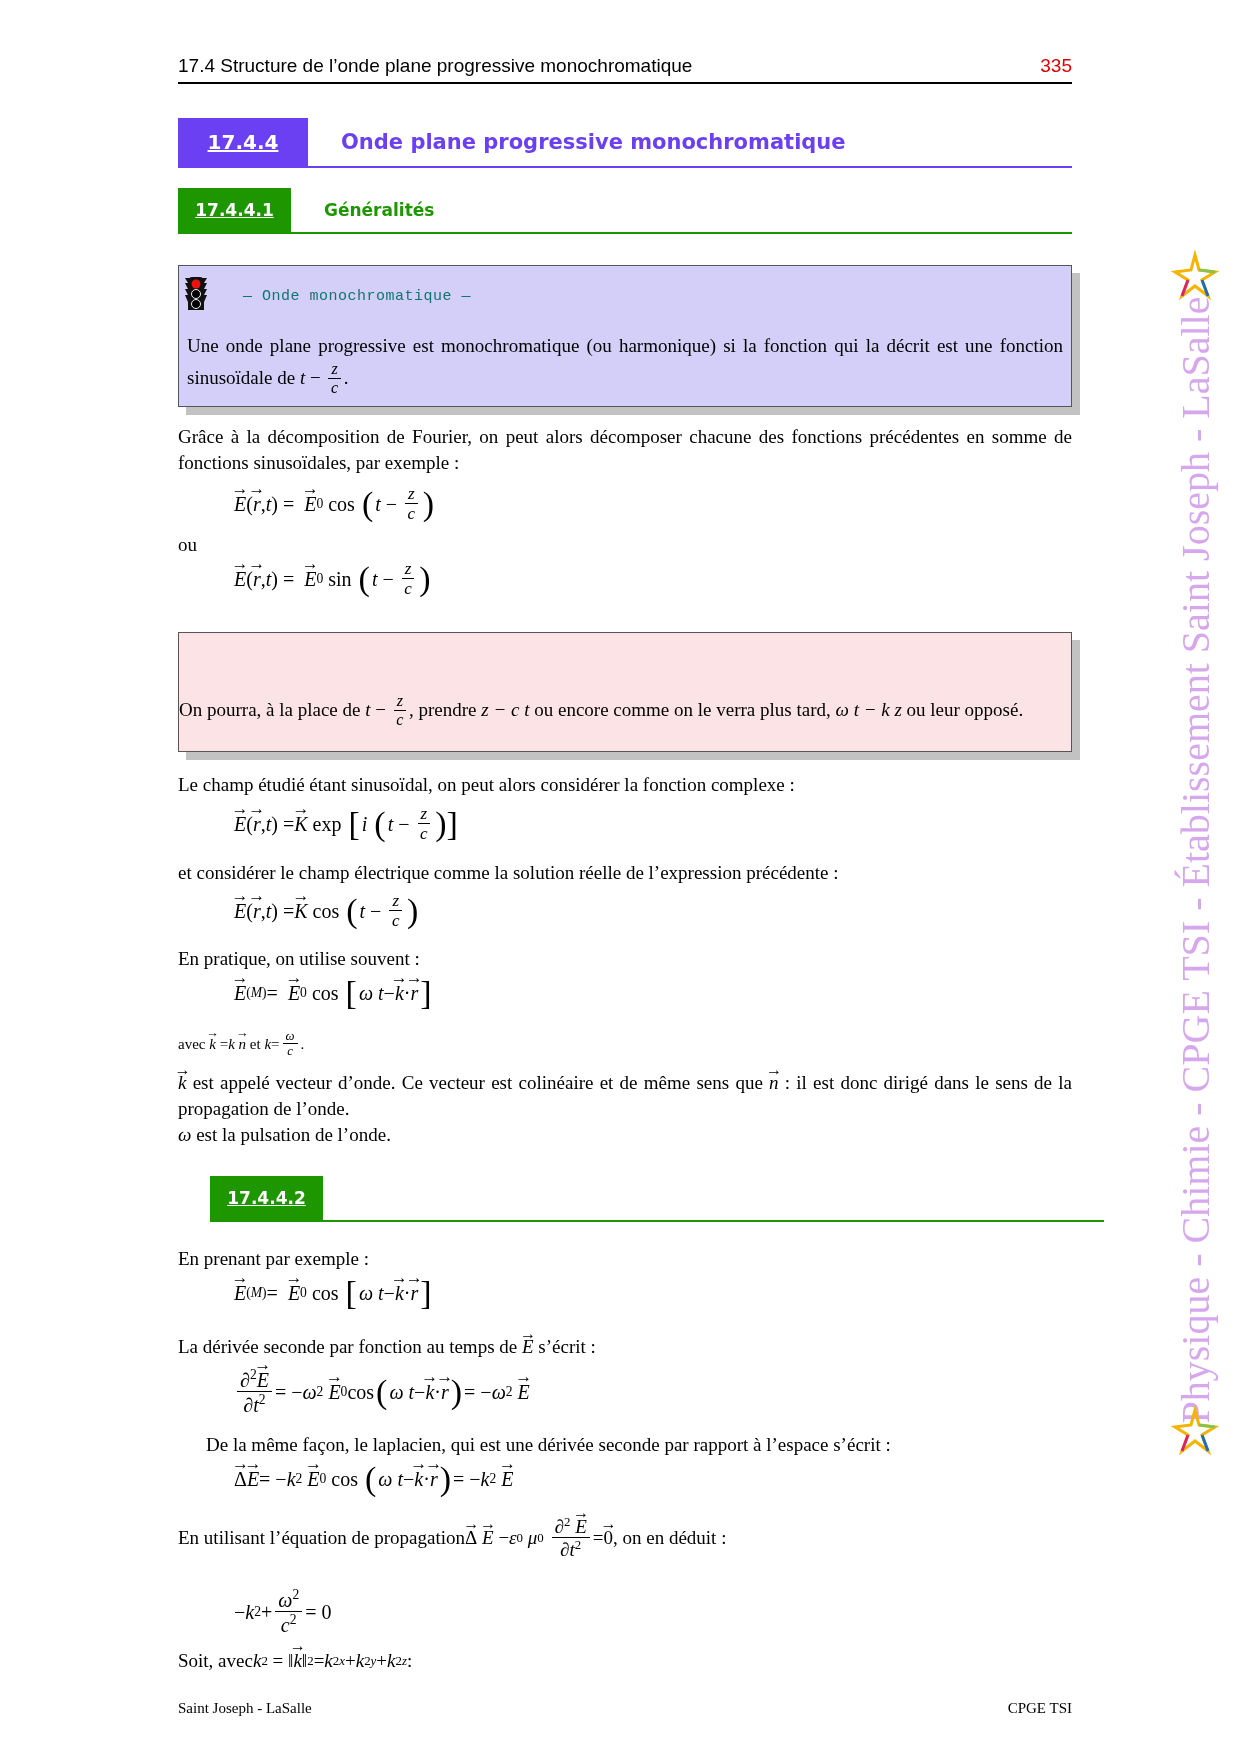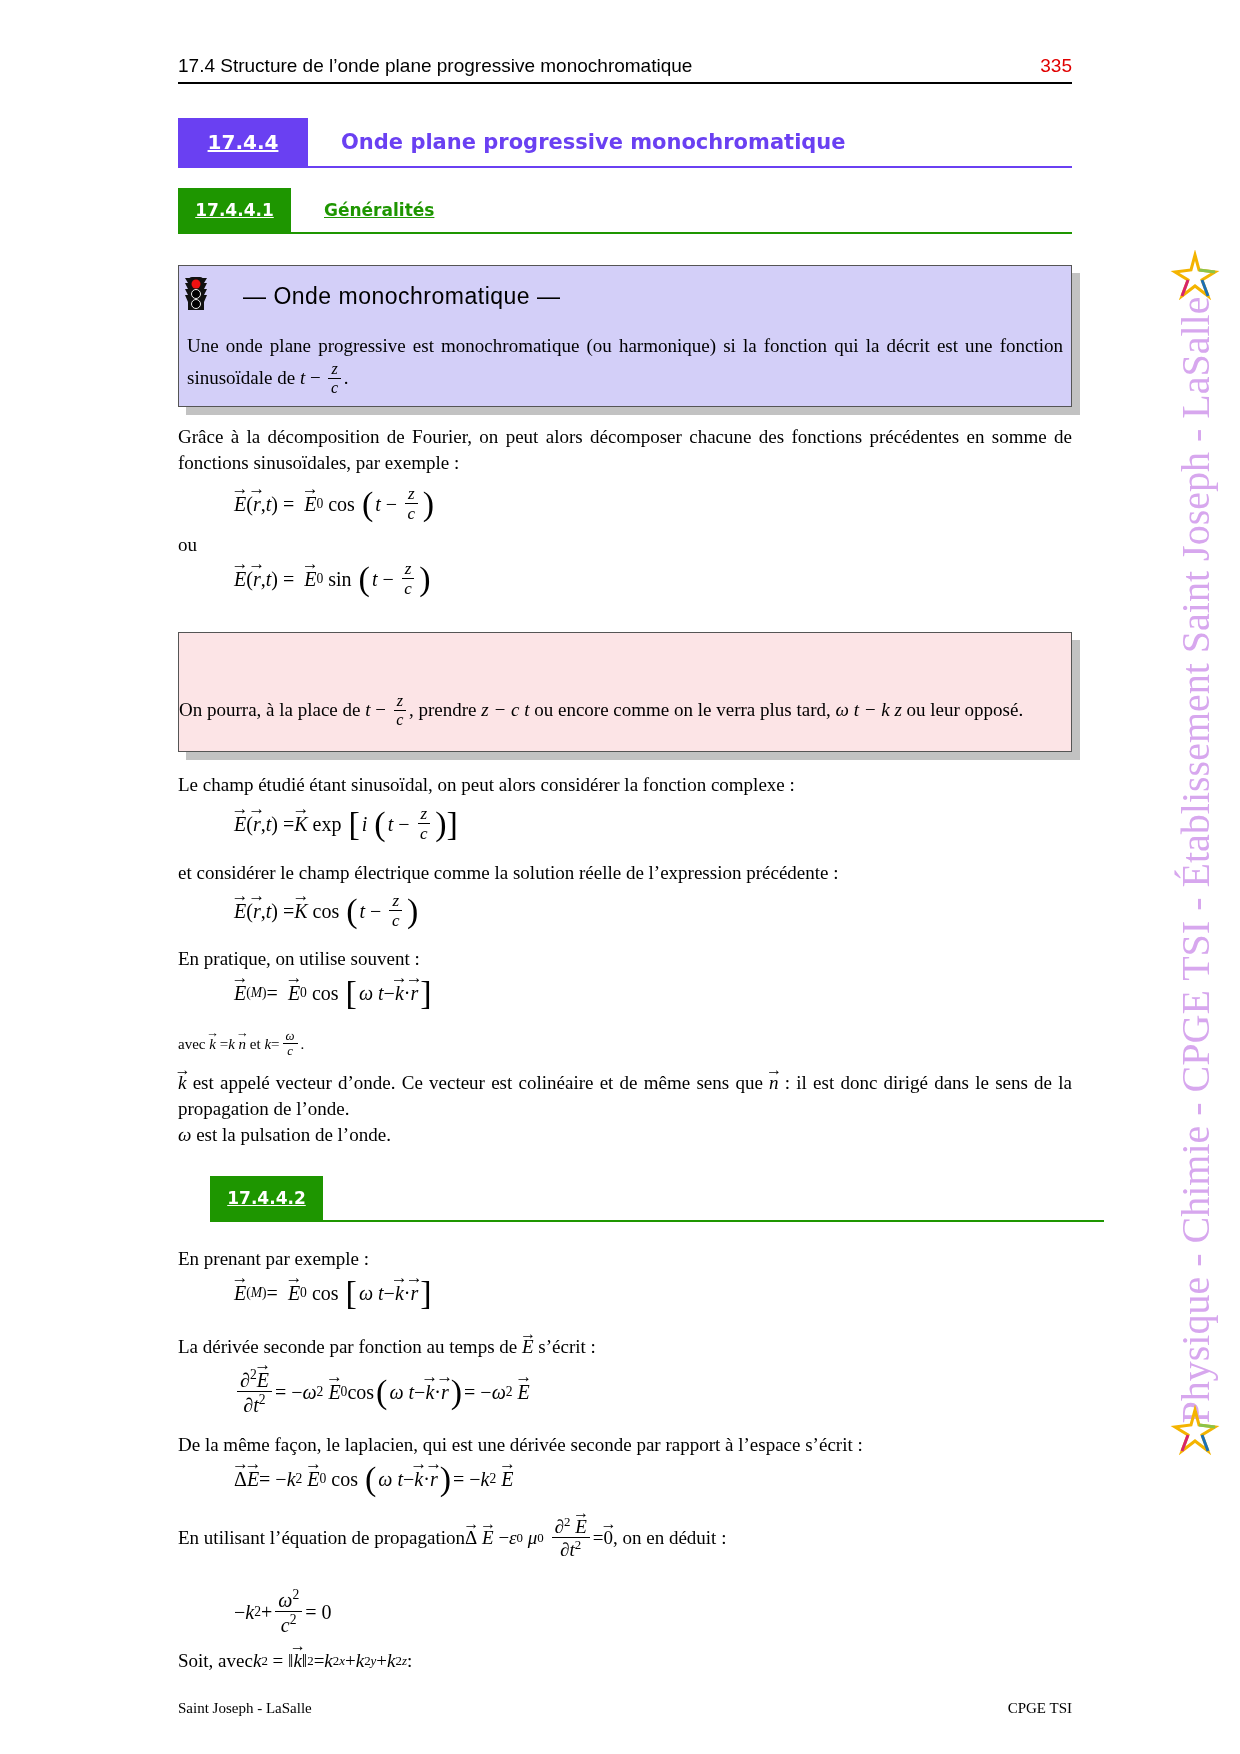--- a/index.html
+++ b/index.html
@@ -16,28 +16,28 @@
   
   .sec { position: absolute; left: 0; width: 894px; border-bottom: 2px solid; display: flex; align-items: stretch; }
   .sec .num { color: #fff; font-family: "DejaVu Sans", sans-serif; font-weight: bold;
               display: flex; align-items: center; justify-content: center; text-decoration: underline; }
   .sec .lbl { font-family: "DejaVu Sans", sans-serif; font-weight: bold; display: flex; align-items: center; padding-left: 33px; text-align: right; }
   .sec-l3 { top: 118px; height: 48px; border-color: #6a40f2; }
   .sec-l3 .num { background: #6a40f2; width: 130px; font-size: 20px; }
   .sec-l3 .lbl { color: #6a40f2; font-size: 21px; }
   .sec-l4 { height: 44px; border-color: #1e9600; }
   .sec-l4 .num { background: #1e9600; width: 113px; font-size: 17px; }
-  .sec-l4 .lbl { color: #1e9600; font-size: 17px; text-decoration: underline; }
+  .sec-l4 .lbl { color: #1e9600; font-size: 17px; }
 
   
   .box { position: absolute; left: 0; width: 892px; border: 1px solid #555; box-shadow: 8px 8px 0 #c2c2c2; }
   .box-def { top: 265px; height: 140px; background: #d3cff8; }
   .box-rem { top: 632px; height: 118px; background: #fce4e6; }
   .box .head { position: absolute; left: 4px; top: 8px; display: flex; align-items: center; }
-  .box .head .btitle { font-family: Liberation Sans, sans-serif; color: #000000; font-size: 23px; margin-left: 34px; letter-spacing: 0.5px; }
+  .box .head .btitle { font-family: Liberation Mono, monospace; color: #0f766e; font-size: 15px; margin-left: 34px; letter-spacing: 0.5px; }
   .box .body { position: absolute; left: 8px; right: 8px; font-size: 19px; line-height: 30px; text-align: justify; }
   .box-def .body { top: 65px; }
   .box-rem .body { top: 60px; left: 0; }
 
   p.txt { position: absolute; left: 0; width: 894px; margin: 0; font-size: 19px; line-height: 26px; text-align: justify; }
   .eq { position: absolute; left: 56px; font-size: 20px; white-space: nowrap; display: flex; align-items: center; }
   .mi { font-style: italic; }
   .vec { position: relative; display: inline-block; font-style: italic; }
   .vec::before { content: "\2192"; position: absolute; left: 50%; transform: translateX(-50%); top: -0.78em; font-size: 0.85em; font-style: normal; }
   .frac { display: inline-flex; flex-direction: column; align-items: center; vertical-align: middle; margin: 0 3px; font-size: 0.85em; }
@@ -177,21 +177,21 @@
     <span>La dérivée seconde par fonction au temps de </span><span class="vec">E</span><span> s’écrit :</span>
   </p>
 
   <div class="eq" style="top:1368px;">
     <span class="frac" style="font-size:1em">
         <span class="n">∂<sup>2</sup><span class="vec">E</span></span>
         <span class="d">∂<span class="mi">t</span><sup>2</sup></span>
       </span> = −<span class="mi">ω</span><sup>2</sup>&nbsp; <span class="vec">E</span><sub>0</sub><span>cos</span><span class="big">(</span><span class="mi">ω t</span> − <span class="vec">k</span> · <span class="vec">r</span><span class="big">)</span> = −<span class="mi">ω</span><sup>2</sup>&nbsp; <span class="vec">E</span>
   </div>
 
-  <p class="txt" style="top:1432px;">De la même façon, le laplacien, qui est une dérivée seconde par rapport à l’espace s’écrit :</p>
+  <p class="txt" style="top:1432px;margin-left:28px;">De la même façon, le laplacien, qui est une dérivée seconde par rapport à l’espace s’écrit :</p>
 
   <div class="eq" style="top:1462px;">
     <span class="vec" style="font-style:normal">Δ</span><span class="vec">E</span> = −<span class="mi">k</span><sup>2</sup>&nbsp; <span class="vec">E</span><sub>0</sub>&nbsp;<span>cos</span>&nbsp;<span class="big">(</span><span class="mi">ω t</span> − <span class="vec">k</span> · <span class="vec">r</span><span class="big">)</span> = −<span class="mi">k</span><sup>2</sup>&nbsp; <span class="vec">E</span>
   </div>
 
   <div class="eq" style="top:1515px; left:0; font-size:19px;">
     <span>En utilisant l’équation de propagation </span><span class="vec" style="font-style:normal">Δ</span>&nbsp;<span class="vec">E</span>&nbsp;− <span class="mi">ε</span><sub>0</sub>&nbsp;<span class="mi">μ</span><sub>0</sub>&nbsp;<span class="frac" style="font-size:1em">
         <span class="n">∂<sup>2</sup> <span class="vec">E</span></span>
         <span class="d">∂<span class="mi">t</span><sup>2</sup></span>
       </span> = <span class="vec" style="font-style:normal">0</span><span>, on en déduit :</span>

